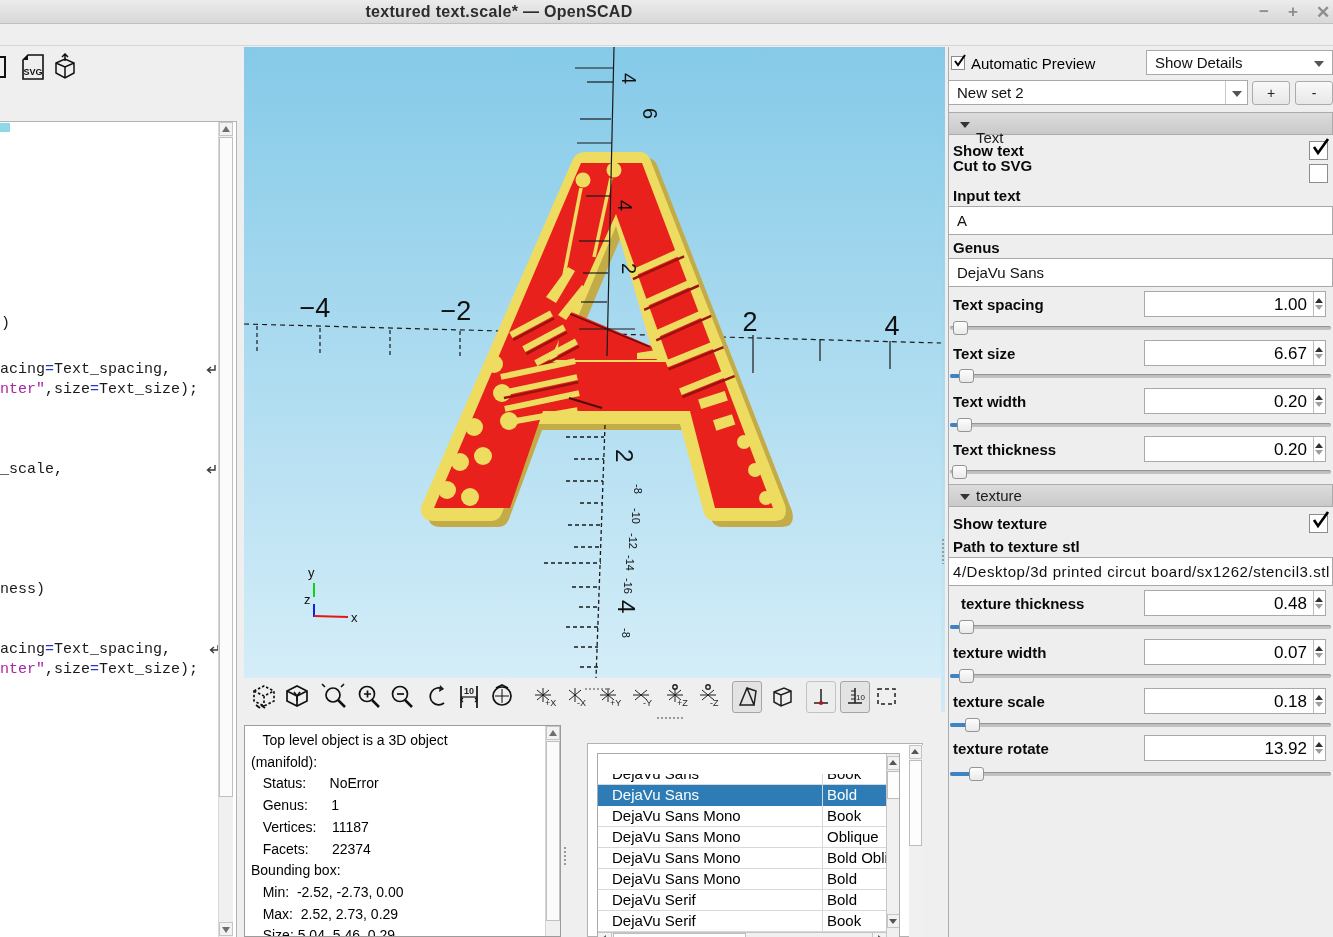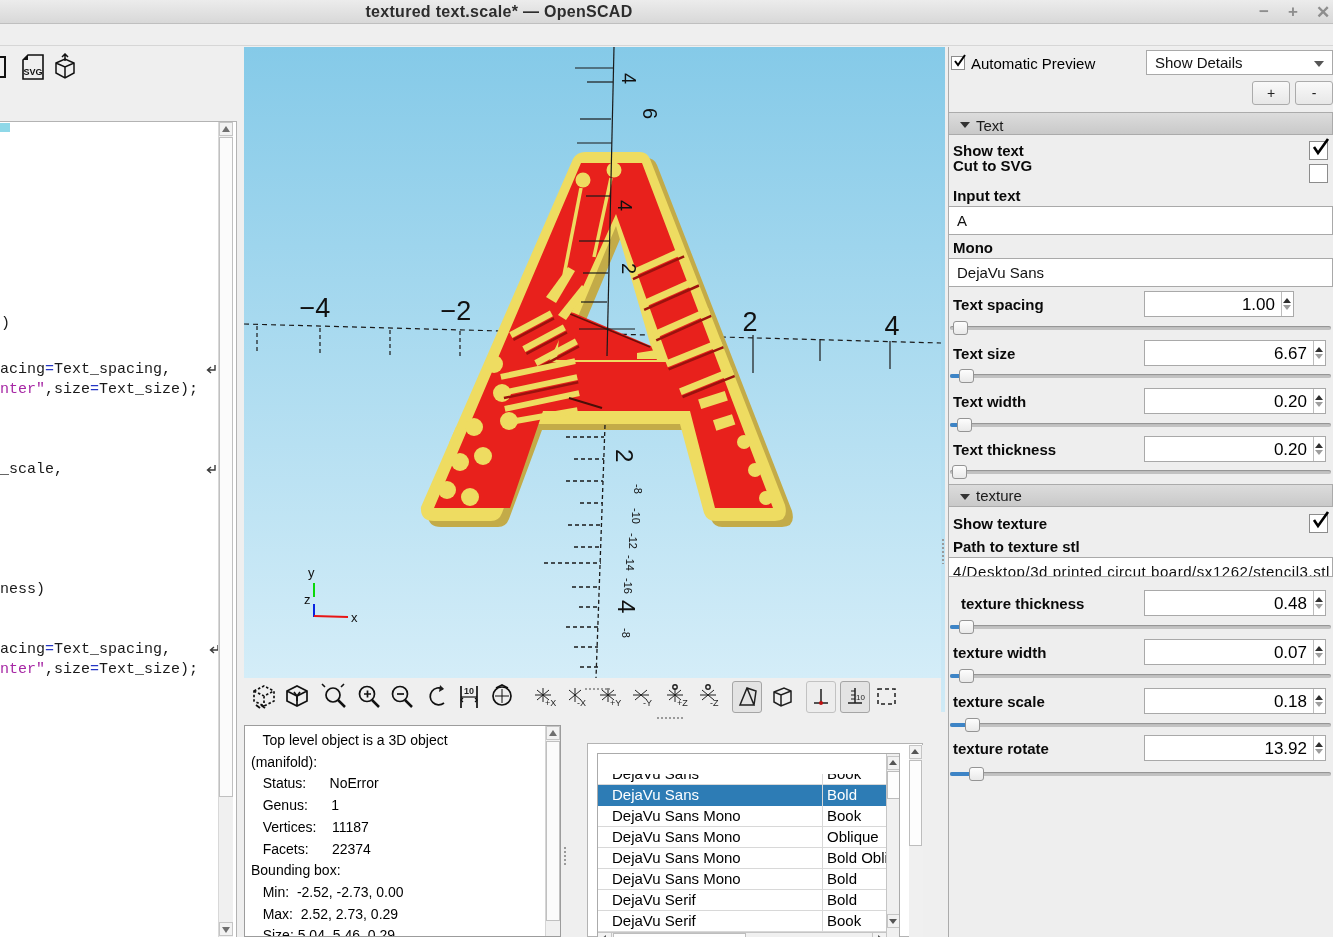--- a/index.html
+++ b/index.html
@@ -458,45 +458,50 @@
   <div class="chk" style="position:absolute;left:1px;top:9px;width:14px;height:14px;"></div>
   <svg style="position:absolute;left:2px;top:6px;" width="16" height="16" viewBox="0 0 16 16">
       <path d="M3 8 L6 12 L13 2" fill="none" stroke="#000" stroke-width="2"></path>
     </svg>
   <div style="position:absolute;left:21px;top:8px;font-size:15px;">Automatic Preview</div>
   <div class="inputbox" style="position:absolute;left:196px;top:3px;width:187px;height:25px;">
     <div style="position:absolute;left:8px;top:3px;">Show Details</div>
     <div style="position:absolute;right:8px;top:10px;width:0;height:0;border-left:5px solid transparent;border-right:5px solid transparent;border-top:6px solid #555;"></div>
   </div>
 
+  <div class="inputbox" style="position:absolute;left:-2px;top:33px;width:300px;height:25px;">
+    <div style="position:absolute;left:8px;top:3px;">New set 2</div>
+    <div style="position:absolute;left:276px;top:0;width:1px;height:23px;background:#c9c9c9;"></div>
+    <div style="position:absolute;left:283px;top:10px;width:0;height:0;border-left:5px solid transparent;border-right:5px solid transparent;border-top:6px solid #555;"></div>
+  </div>
   <div style="position:absolute;left:302px;top:34px;width:38px;height:24px;background:linear-gradient(#f9f9f9,#e7e7e7);border:1px solid #ababab;border-radius:3px;text-align:center;font-size:14px;color:#222;line-height:22px;">+</div>
   <div style="position:absolute;left:345px;top:34px;width:38px;height:24px;background:linear-gradient(#f9f9f9,#e7e7e7);border:1px solid #ababab;border-radius:3px;text-align:center;font-size:14px;color:#222;line-height:22px;">-</div>
 
   <div class="sect" style="position:absolute;left:-2px;top:65px;width:385px;height:23px;">
     <div style="position:absolute;left:11px;top:9px;width:0;height:0;border-left:5px solid transparent;border-right:5px solid transparent;border-top:6px solid #333;"></div>
-    <div style="position:absolute;left:27px;top:4px;text-align:right;">Text</div>
+    <div style="position:absolute;left:27px;top:16px;text-align:right;">Text</div>
   </div>
   <div class="blab" style="position:absolute;left:3px;top:95px;">Show text</div>
   <div class="chk" style="position:absolute;left:359px;top:94px;width:19px;height:19px;"></div>
   <svg style="position:absolute;left:360px;top:89px;" width="22" height="22" viewBox="0 0 22 22">
       <path d="M4 11 L8 17 L18 3" fill="none" stroke="#000" stroke-width="2.6"></path>
     </svg>
   <div class="blab" style="position:absolute;left:3px;top:110px;">Cut to SVG</div>
   <div class="chk" style="position:absolute;left:359px;top:117px;width:19px;height:19px;"></div>
   <div class="blab" style="position:absolute;left:3px;top:140px;">Input text</div>
   <div class="inputbox" style="position:absolute;left:-2px;top:159px;width:385px;height:29px;">
       <div style="position:absolute;left:8px;top:5px;">A</div>
     </div>
-  <div class="blab" style="position:absolute;left:3px;top:192px;">Mono</div>
+  <div class="blab" style="position:absolute;left:3px;top:192px;">Genus</div>
   <div class="inputbox" style="position:absolute;left:-2px;top:211px;width:385px;height:29px;">
       <div style="position:absolute;left:8px;top:5px;">DejaVu Sans</div>
     </div>
 
   <div class="blab" style="position:absolute;left:3px;top:249px;">Text spacing</div>
-  <div class="spin" style="position:absolute;left:194px;top:244px;width:150px;height:26px;">
+  <div class="spin" style="position:absolute;left:194px;top:244px;width:182px;height:26px;">
       <span class="spinval">1.00</span>
     <div class="sep"></div>
       <div class="up"></div>
       <div class="dn"></div>
     </div>
   <div class="track" style="left:0px;top:279px;width:381px;"></div>
   <div class="handle" style="left:3px;top:274px;"></div>
 
   <div class="blab" style="position:absolute;left:3px;top:298px;">Text size</div>
   <div class="spin" style="position:absolute;left:194px;top:293px;width:182px;height:26px;">
@@ -533,21 +538,21 @@
   <div class="sect" style="position:absolute;left:-2px;top:437px;width:385px;height:23px;">
     <div style="position:absolute;left:11px;top:9px;width:0;height:0;border-left:5px solid transparent;border-right:5px solid transparent;border-top:6px solid #333;"></div>
     <div style="position:absolute;left:27px;top:2px;">texture</div>
   </div>
   <div class="blab" style="position:absolute;left:3px;top:468px;">Show texture</div>
   <div class="chk" style="position:absolute;left:359px;top:467px;width:19px;height:19px;"></div>
   <svg style="position:absolute;left:360px;top:462px;" width="22" height="22" viewBox="0 0 22 22">
       <path d="M4 11 L8 17 L18 3" fill="none" stroke="#000" stroke-width="2.6"></path>
     </svg>
   <div class="blab" style="position:absolute;left:3px;top:491px;">Path to texture stl</div>
-  <div class="inputbox" style="position:absolute;left:-2px;top:510px;width:385px;height:20px;overflow:hidden;text-decoration:underline;">
+  <div class="inputbox" style="position:absolute;left:-2px;top:510px;width:385px;height:29px;overflow:hidden;text-decoration:underline;">
       <div style="position:absolute;left:4px;top:5px;white-space:nowrap;letter-spacing:0.55px;">4/Desktop/3d printed circut board/sx1262/stencil3.stl</div>
     </div>
 
   <div class="blab" style="position:absolute;left:3px;top:548px;margin-left:8px;">texture thickness</div>
   <div class="spin" style="position:absolute;left:194px;top:543px;width:182px;height:26px;">
       <span class="spinval">0.48</span>
     <div class="sep"></div>
       <div class="up"></div>
       <div class="dn"></div>
     </div>

